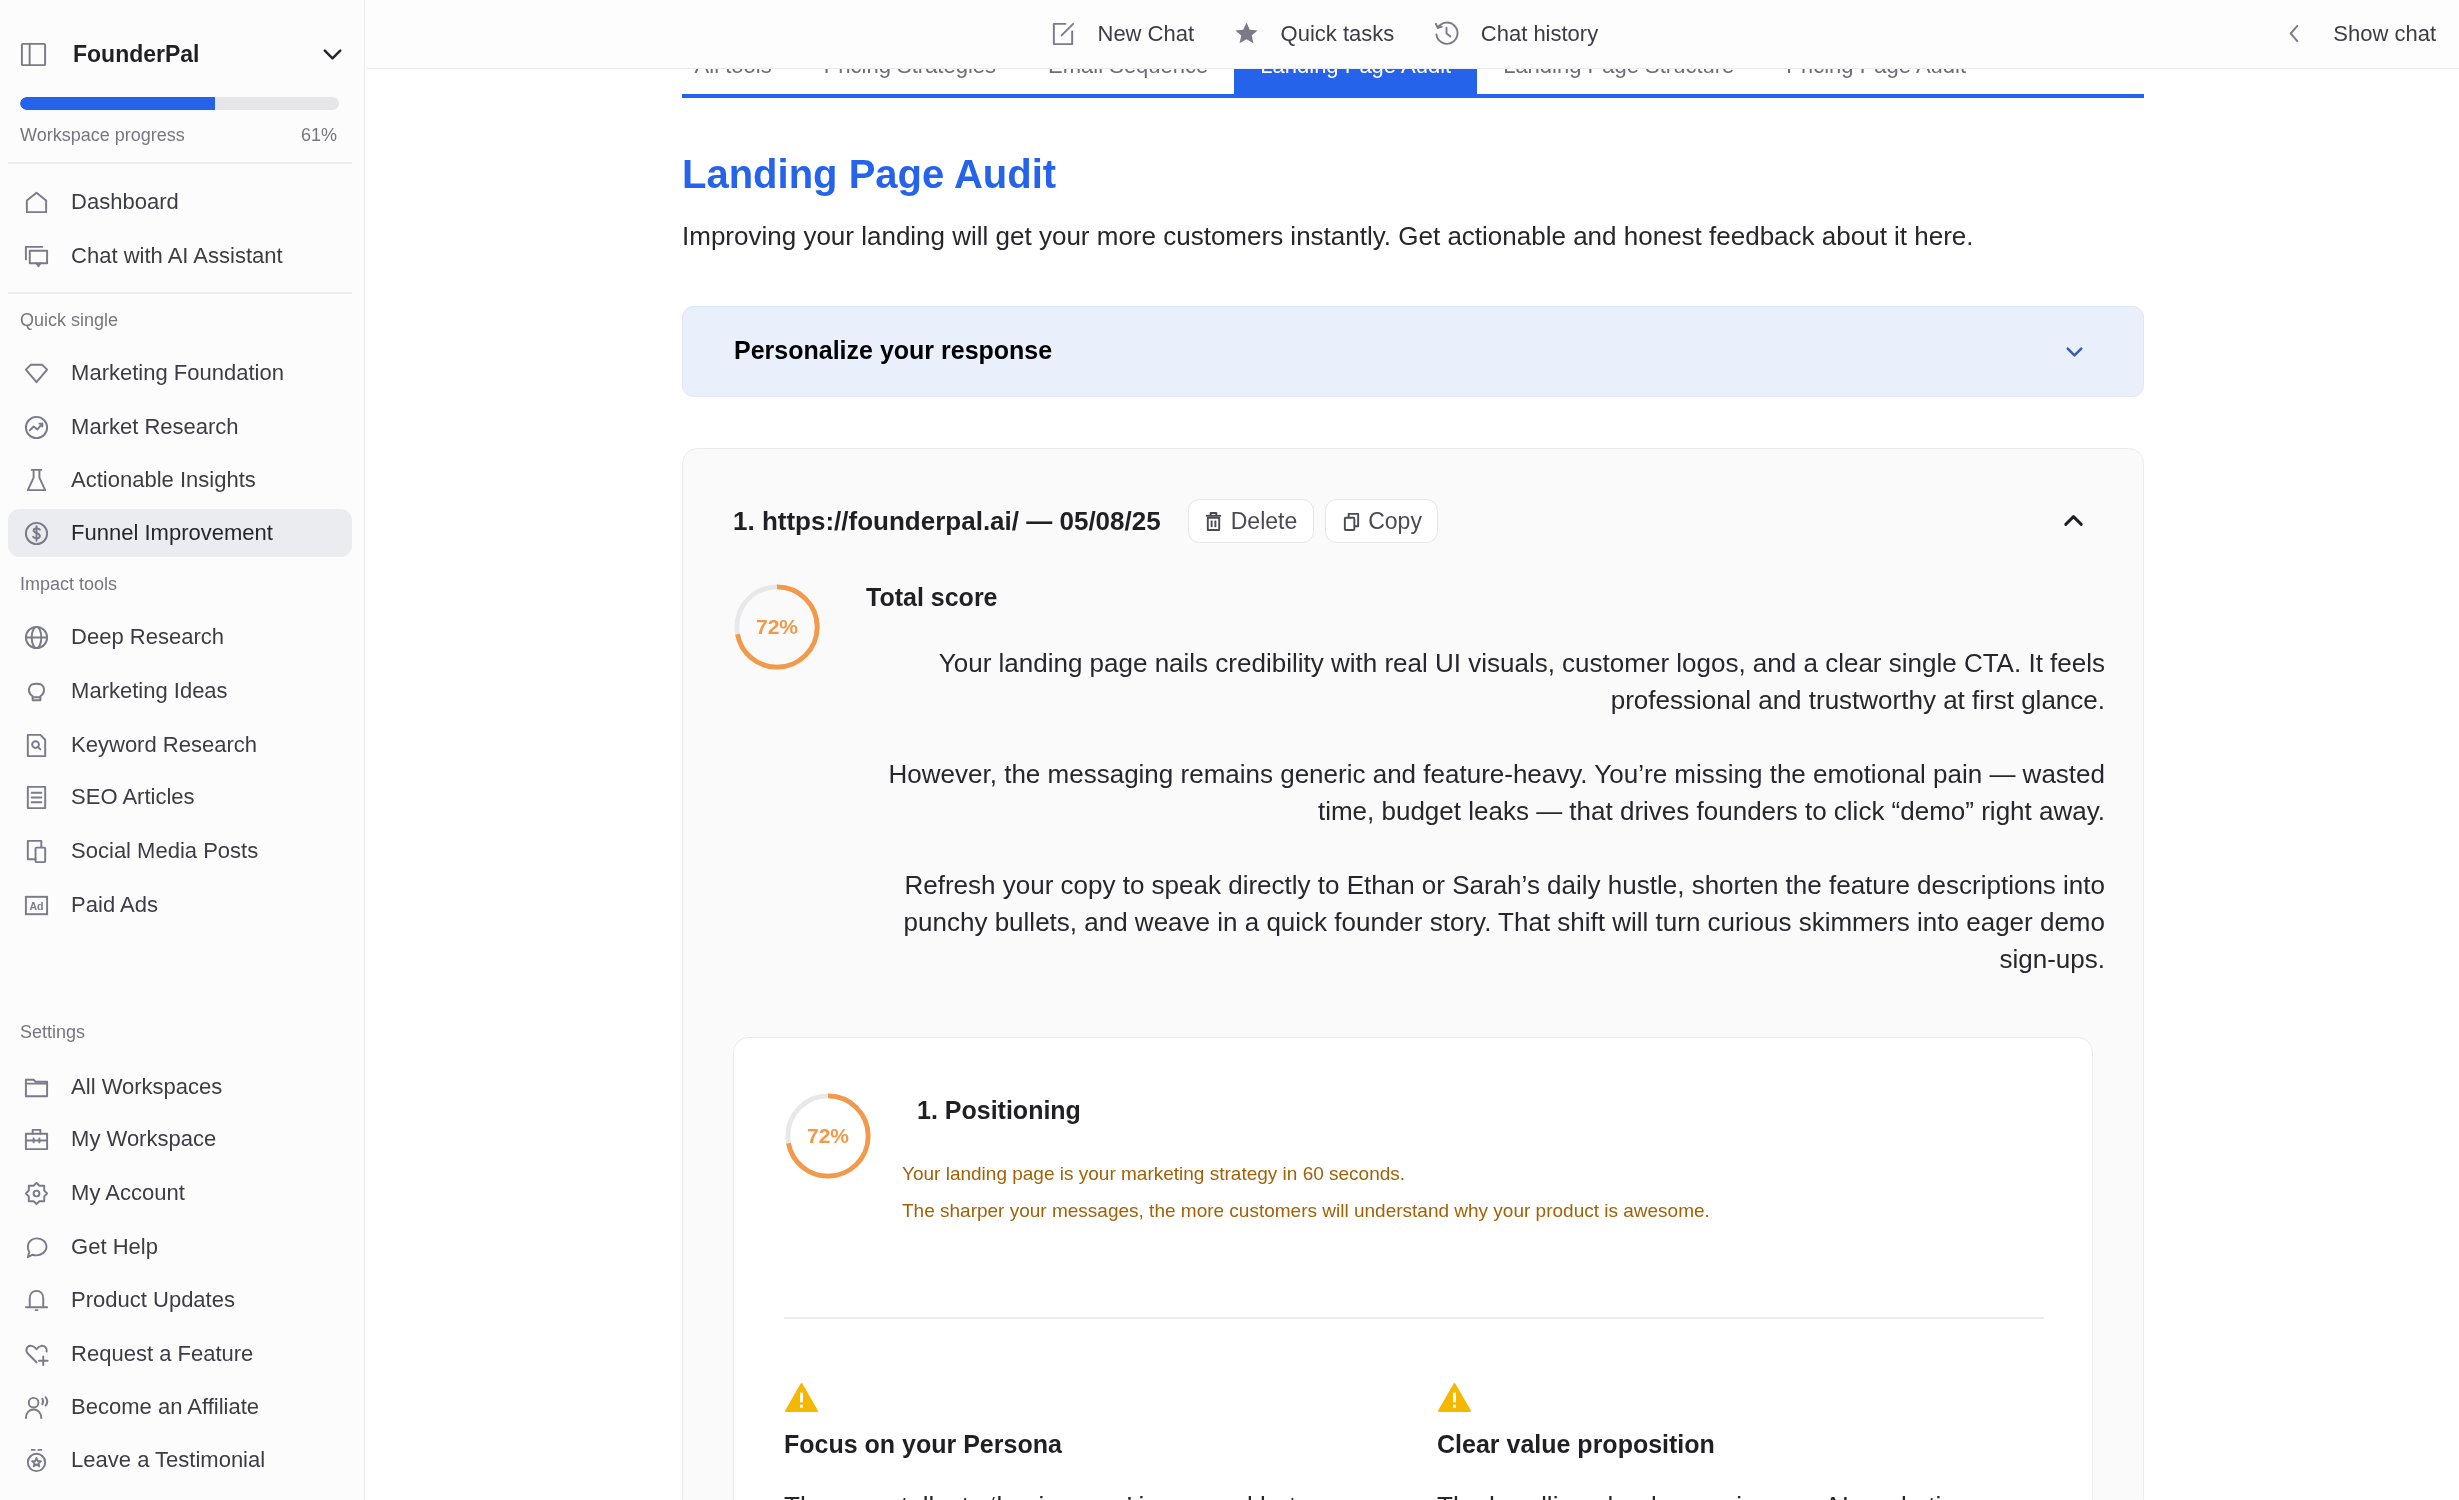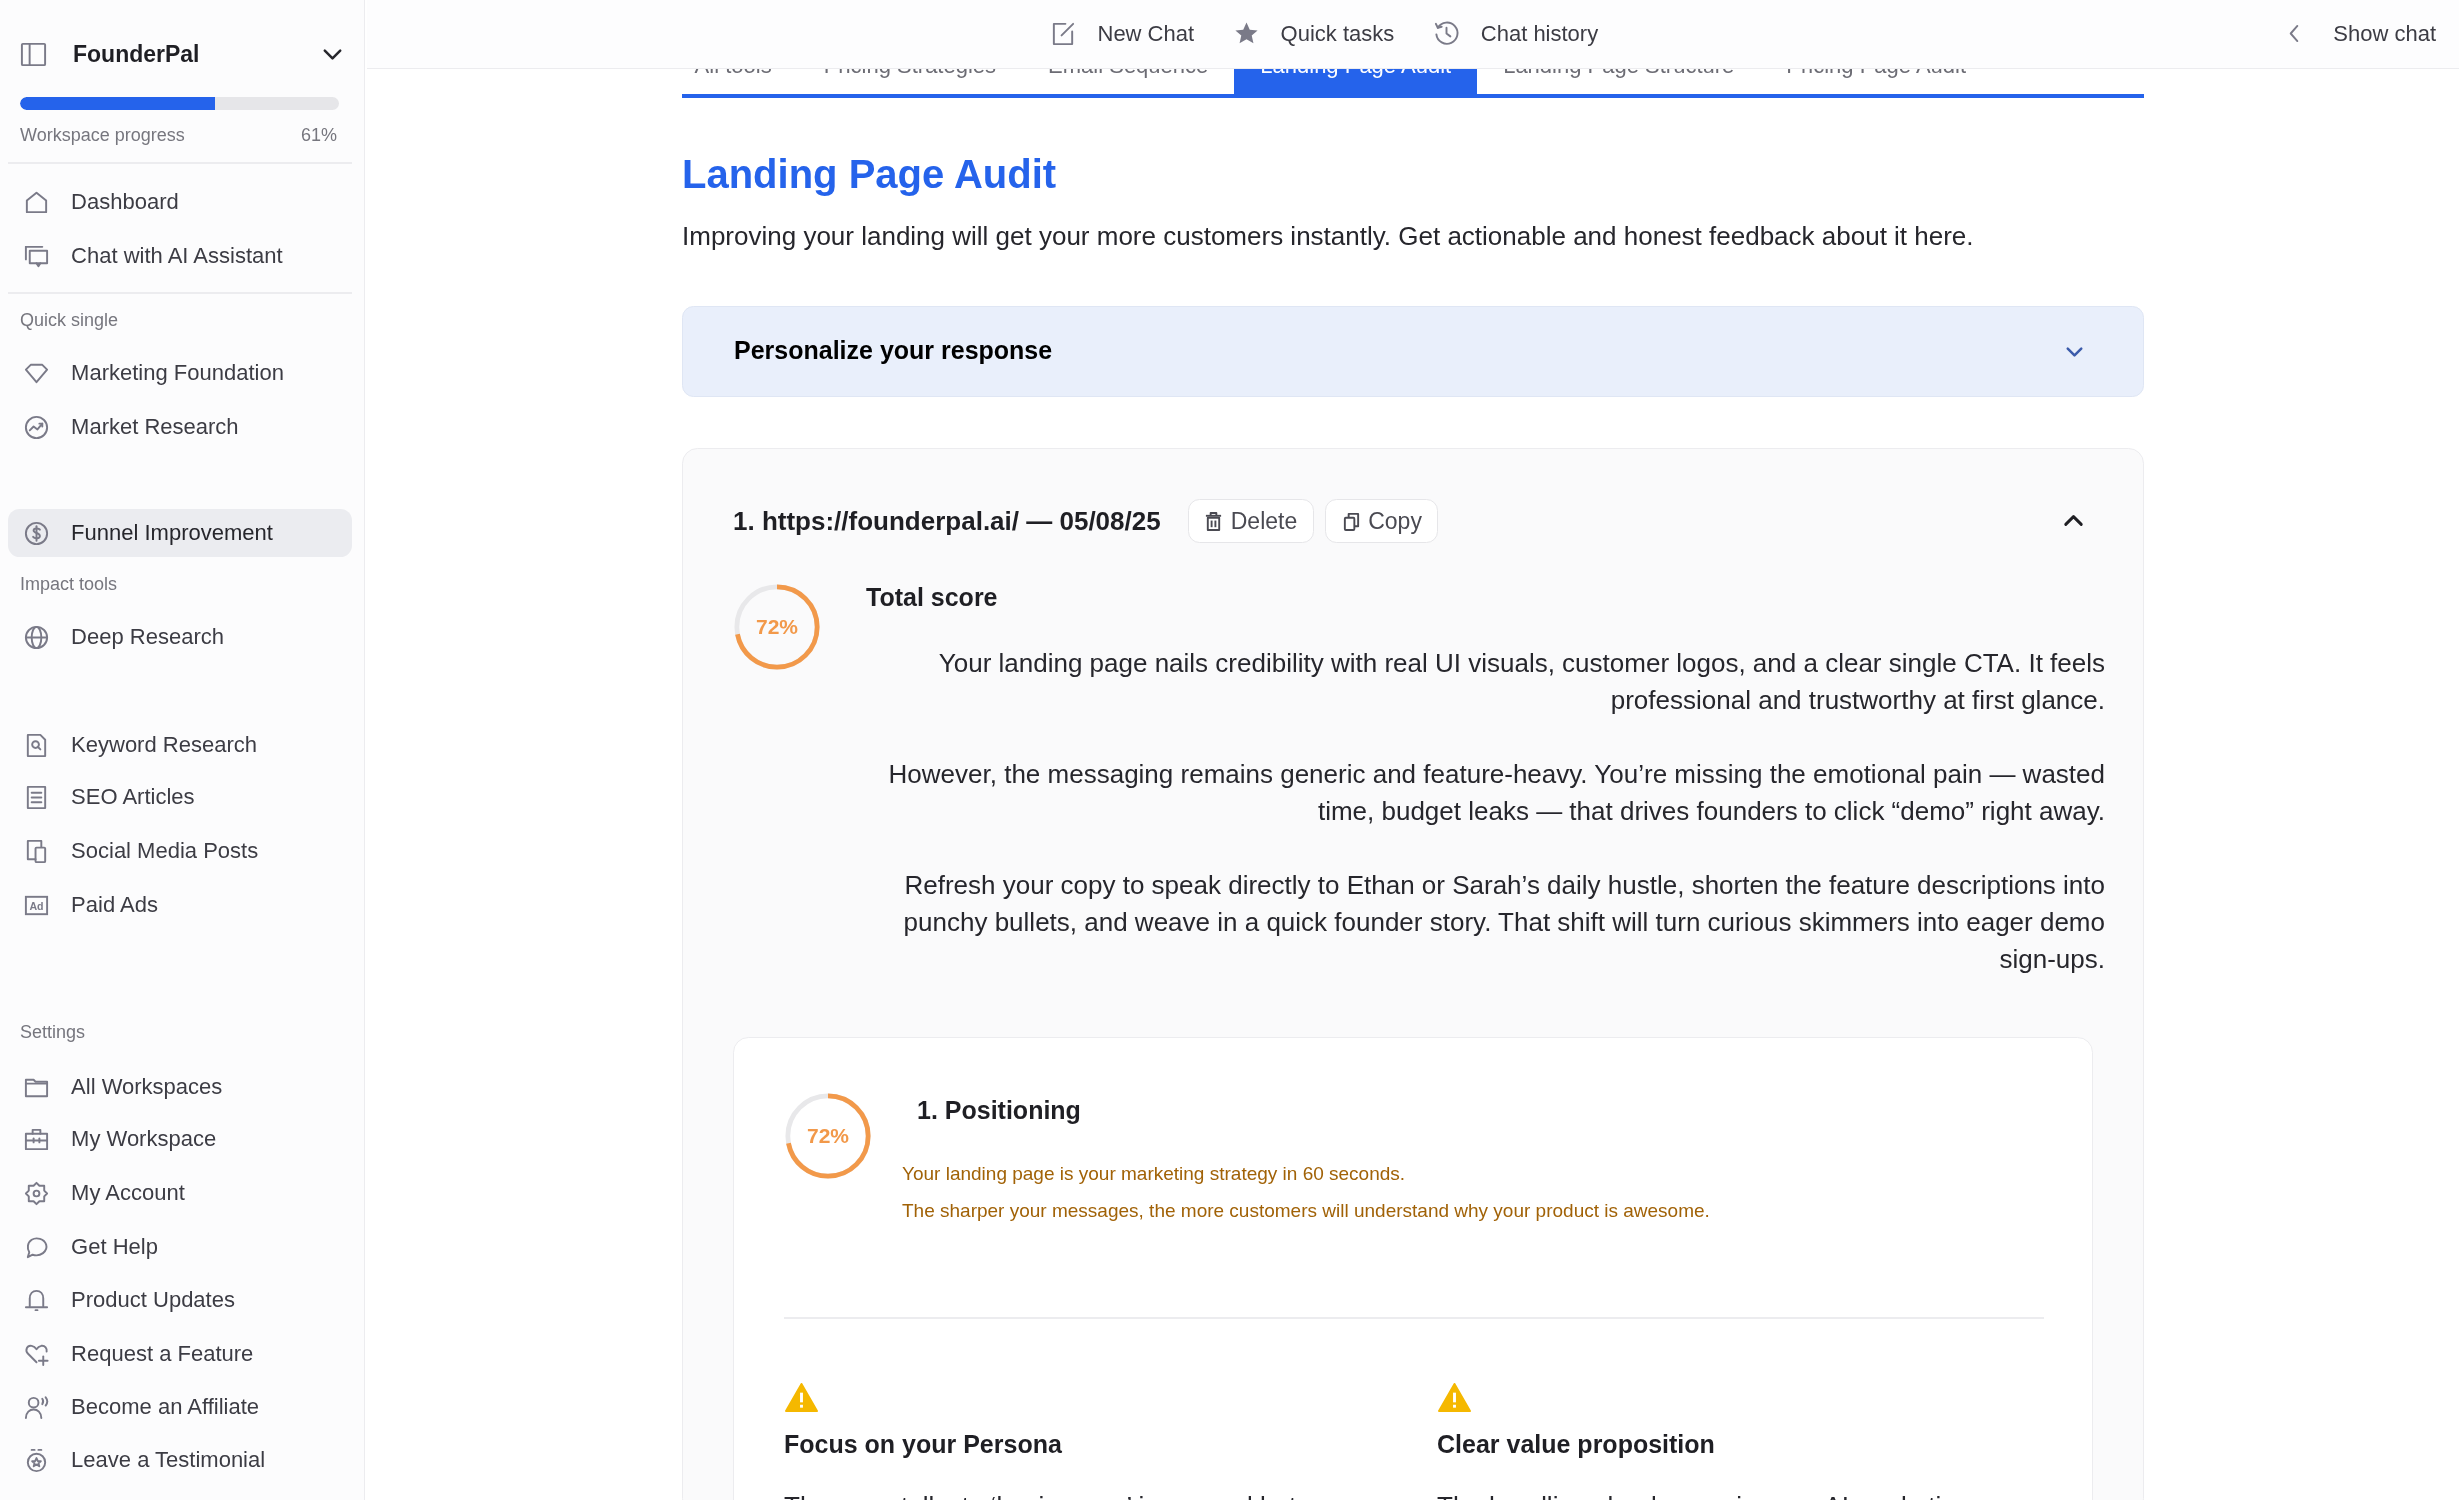--- a/index.html
+++ b/index.html
@@ -139,20 +139,29 @@
   <div class="nav-item" style="top:403px">
     <span class="ico">
       <svg class="s" width="27" height="27" viewBox="0 0 28 28">
           <circle cx="14" cy="14" r="11"></circle>
           <polyline points="7,17 11,13 15,16 20,10"></polyline>
           <polyline points="17,10 20,10 20,13"></polyline>
         </svg>
     </span>
     <span class="lbl">Market Research</span>
   </div>
+  <div class="nav-item" style="top:456px">
+    <span class="ico">
+      <svg class="s" width="27" height="27" viewBox="0 0 28 28">
+          <path d="M9 3 H19"></path>
+          <path d="M11 3 V11 L5 24 H23 L17 11 V3"></path>
+        </svg>
+    </span>
+    <span class="lbl">Actionable Insights</span>
+  </div>
   <div class="nav-item active" style="top:509px">
     <span class="ico">
       <svg class="s" width="27" height="27" viewBox="0 0 28 28">
           <circle cx="14" cy="14" r="11"></circle>
           <path d="M17.5 10 C16.5 8.5 11 8.2 11 11 C11 14 17.5 13 17.5 16.5 C17.5 19.5 12 19.5 10.5 17.5"></path>
           <line x1="14" y1="6.5" x2="14" y2="21.5"></line>
         </svg>
     </span>
     <span class="lbl">Funnel Improvement</span>
   </div>
@@ -160,20 +169,29 @@
   <span class="section-label" style="top:574px">Impact tools</span>
   <div class="nav-item" style="top:613px">
     <span class="ico">
       <svg class="s" width="27" height="27" viewBox="0 0 28 28">
           <circle cx="14" cy="14" r="11"></circle>
           <line x1="3" y1="14" x2="25" y2="14"></line>
           <ellipse cx="14" cy="14" rx="5" ry="11"></ellipse>
         </svg>
     </span>
     <span class="lbl">Deep Research</span>
+  </div>
+  <div class="nav-item" style="top:667px">
+    <span class="ico">
+      <svg class="s" width="27" height="27" viewBox="0 0 28 28">
+          <path d="M10 19 C6 16 5.5 12 7 9 C9 5 19 5 21 9 C22.5 12 22 16 18 19 V23 H10 Z"></path>
+          <line x1="10" y1="20" x2="18" y2="20"></line>
+        </svg>
+    </span>
+    <span class="lbl">Marketing Ideas</span>
   </div>
   <div class="nav-item" style="top:721px">
     <span class="ico">
       <svg class="s" width="27" height="27" viewBox="0 0 28 28">
           <path d="M5 3 H18 L23 8 V25 H5 Z"></path>
           <circle cx="13" cy="13" r="3.5"></circle>
           <line x1="15.5" y1="15.5" x2="18" y2="18"></line>
         </svg>
     </span>
     <span class="lbl">Keyword Research</span>

